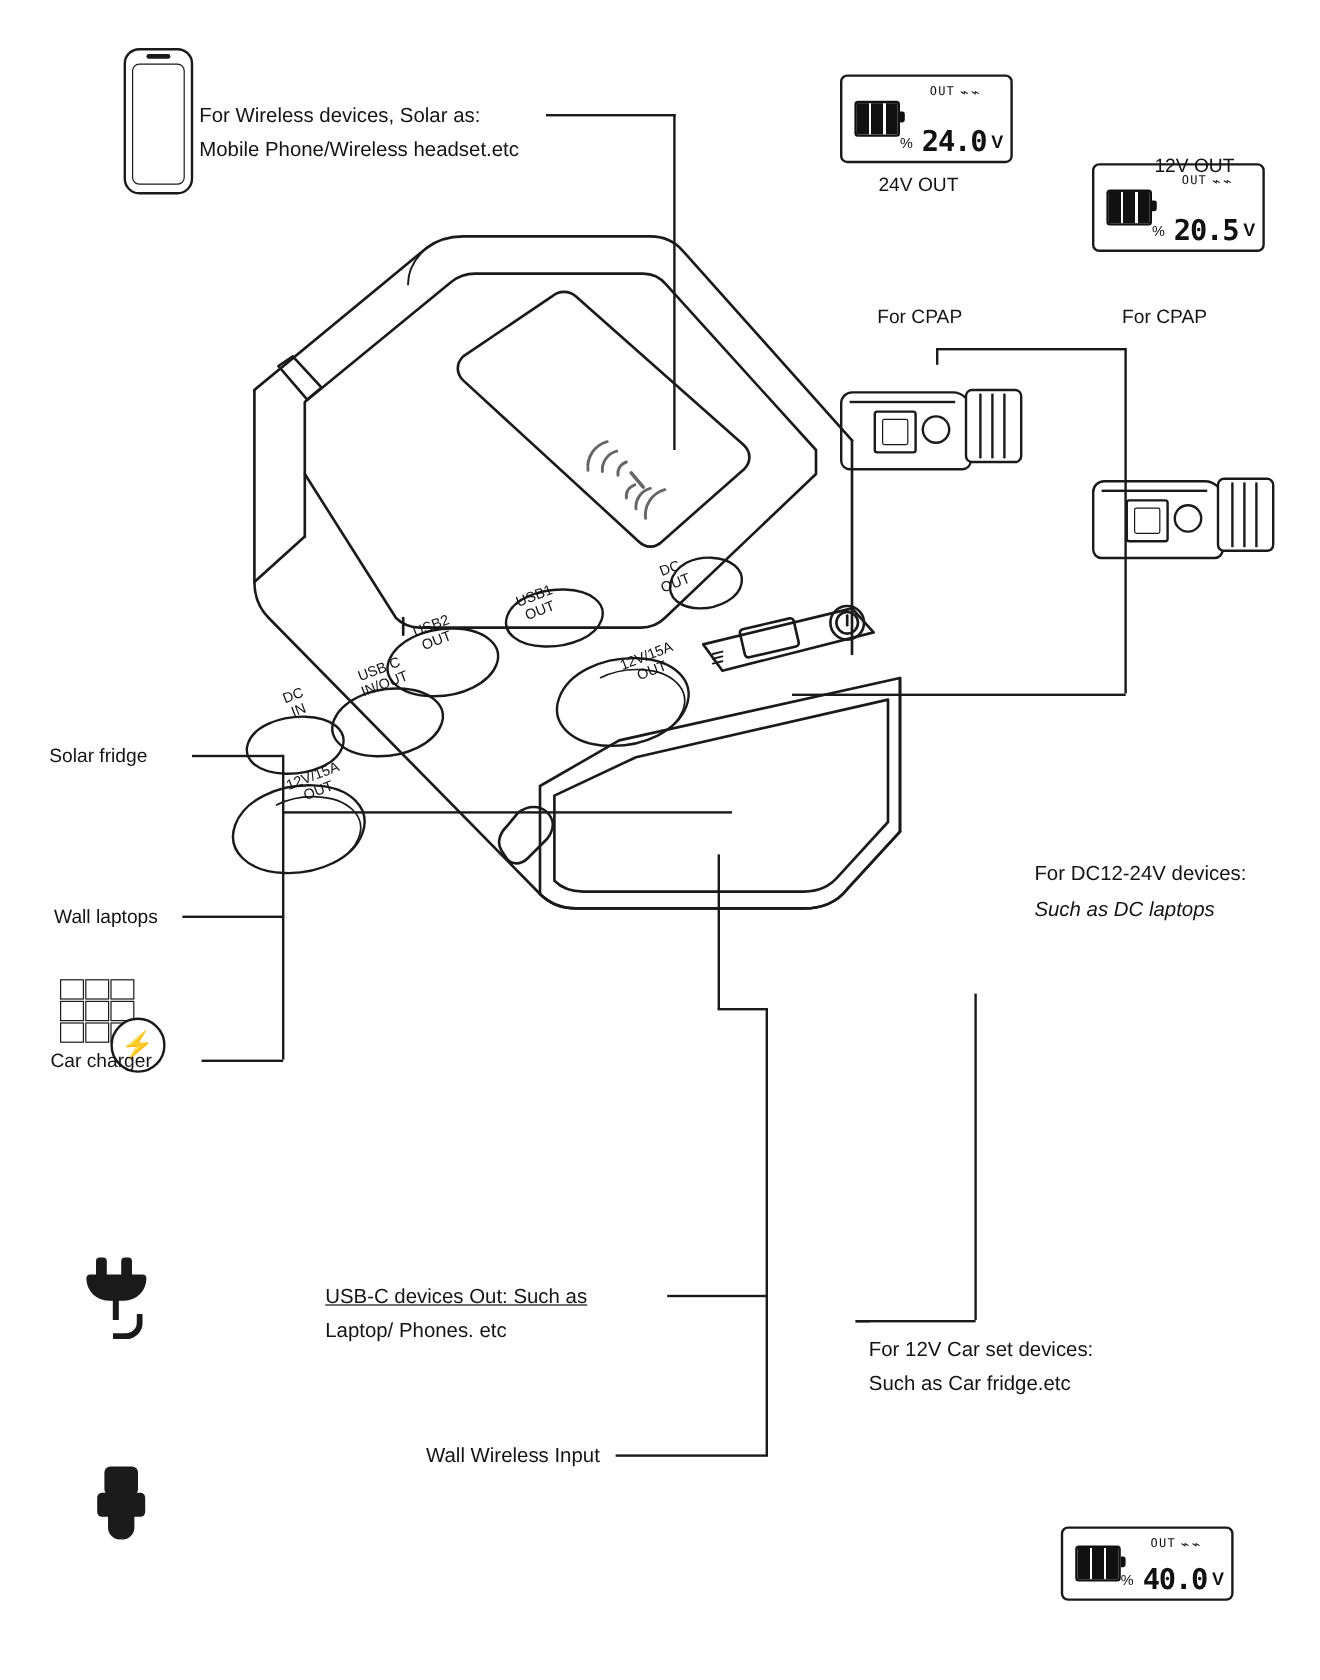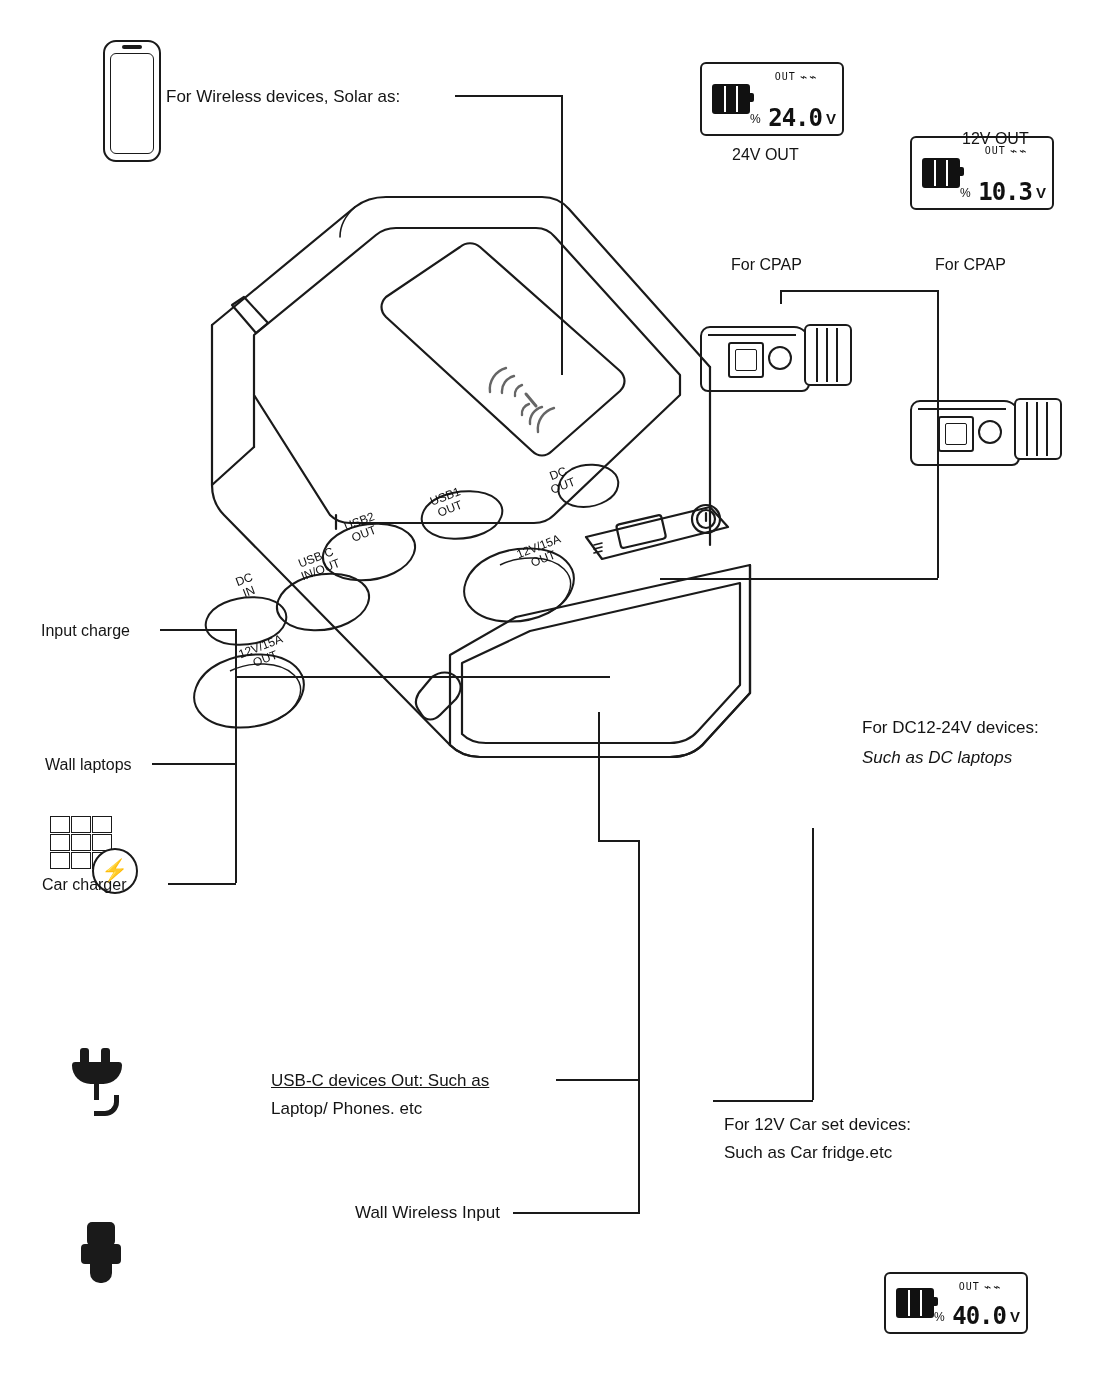--- a/index.html
+++ b/index.html
@@ -74,40 +74,41 @@
 <body>
 
 <div class="stage">
 
   <div class="abs phone" style="left:103px;top:40px;">
     <div class="notch"></div>
     <div class="scr"></div>
   </div>
 
   <div class="abs lbl" style="left:166px;top:84px;">For Wireless devices, Solar as:</div>
+  <div class="abs lbl" style="left:166px;top:112px;">Mobile Phone/Wireless headset.etc</div>
 
   <div class="line h" style="left:455px;top:95px;width:108px;"></div>
   <div class="line v" style="left:561px;top:95px;height:280px;"></div>
 
   <div class="abs meter" style="left:700px;top:62px;width:140px;height:70px;">
     <div class="batt"></div>
     <div class="out">OUT</div>
     <div class="pins">⌁⌁</div>
     <div class="pct">%</div>
     <div class="val">24.0</div>
     <div class="unit">V</div>
   </div>
   <div class="abs lbl small" style="left:732px;top:142px;">24V OUT</div>
 
   <div class="abs meter" style="left:910px;top:62px;width:140px;height:70px;">
     <div class="batt"></div>
     <div class="out">OUT</div>
     <div class="pins">⌁⌁</div>
     <div class="pct">%</div>
-    <div class="val">10.3</div>
+    <div class="val">20.5</div>
     <div class="unit">V</div>
   </div>
   <div class="abs lbl small" style="left:942px;top:126px;margin-left:20px;">12V OUT</div>
 
   <div class="abs cpap" style="left:700px;top:170px;">
     <div class="body"></div>
     <div class="topline"></div>
     <div class="screen"></div>
     <div class="knob"></div>
     <div class="tube">
@@ -227,21 +228,21 @@
     <div class="cell" style="left:0;top:18px;"></div>
       <div class="cell" style="left:21px;top:18px;"></div>
       <div class="cell" style="left:42px;top:18px;"></div>
     <div class="cell" style="left:0;top:36px;"></div>
       <div class="cell" style="left:21px;top:36px;"></div>
       <div class="cell" style="left:42px;top:36px;"></div>
     <div class="bolt">
         <span>⚡</span>
       </div>
   </div>
-  <div class="abs lbl small" style="left:41px;top:618px;">Input charge</div>
+  <div class="abs lbl small" style="left:41px;top:618px;">Solar fridge</div>
 
   <div class="abs plug" style="left:68px;top:690px;">
     <div class="p1"></div>
       <div class="p2"></div>
       <div class="head"></div>
       <div class="cord"></div>
       <div class="hook"></div>
   </div>
   <div class="abs lbl small" style="left:45px;top:752px;">Wall laptops</div>
 

